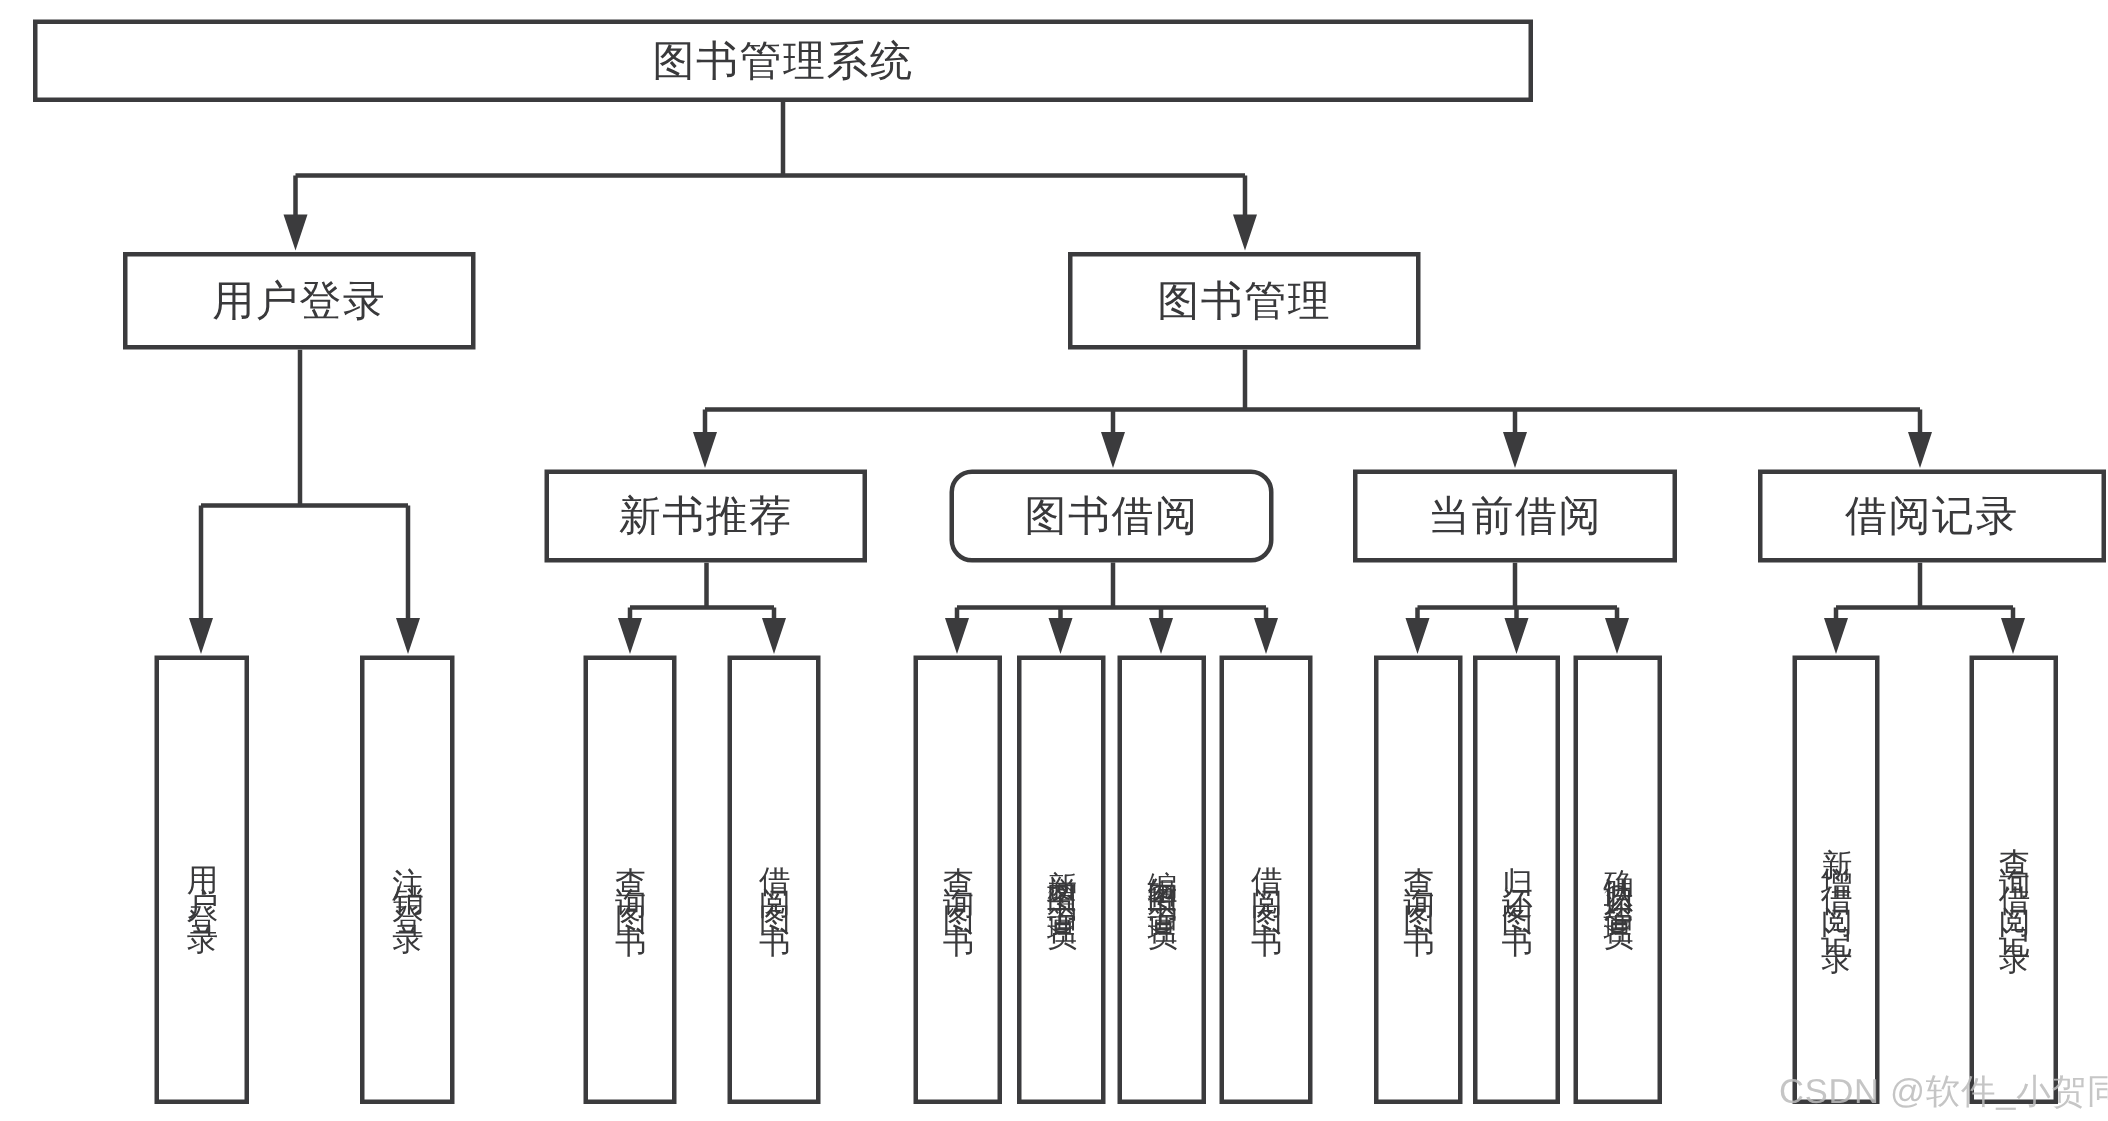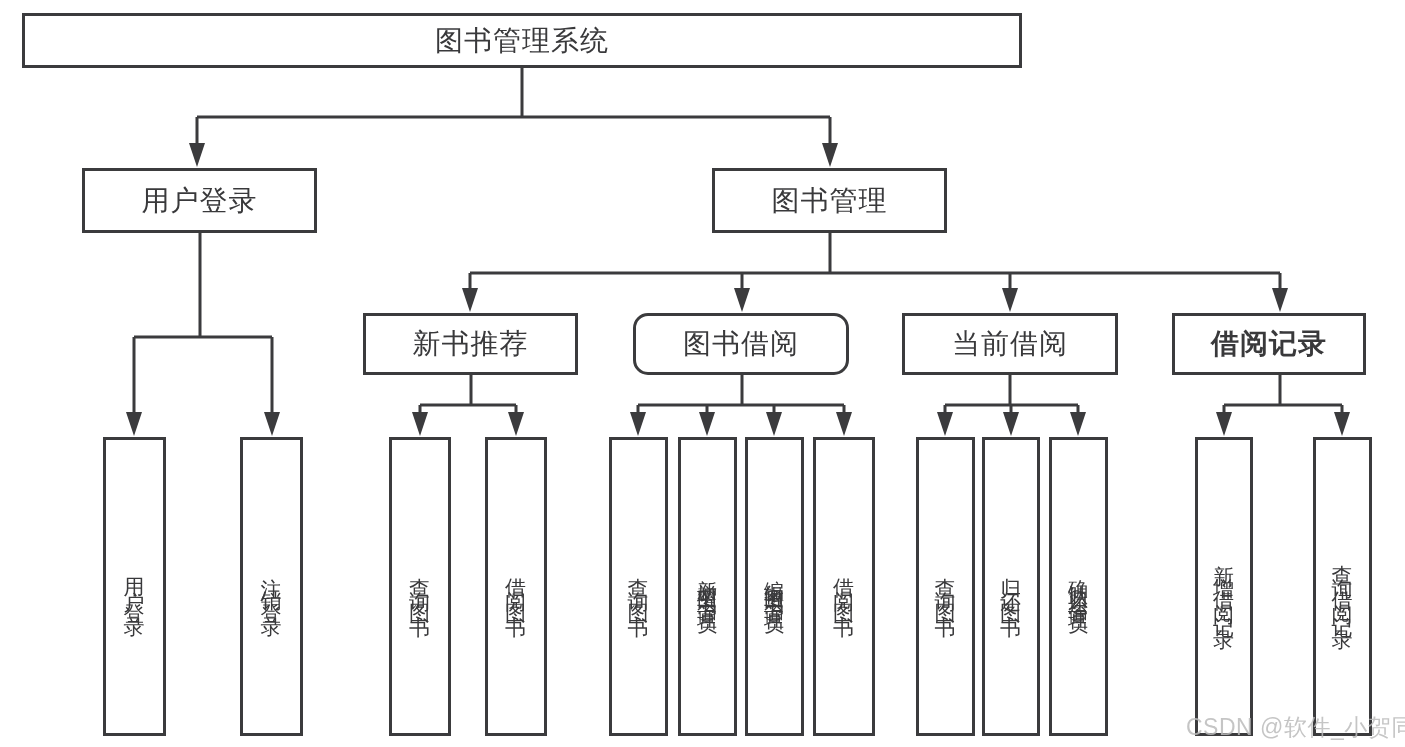--- a/index.html
+++ b/index.html
@@ -106,21 +106,21 @@
 
   <div class="node h" style="left:363px; top:313px; width:215px; height:62px;">
     <span>新书推荐</span>
   </div>
   <div class="node h" style="left:633px; top:313px; width:216px; height:62px;border-radius:15px;">
     <span>图书借阅</span>
   </div>
   <div class="node h" style="left:902px; top:313px; width:216px; height:62px;">
     <span>当前借阅</span>
   </div>
-  <div class="node h" style="left:1172px; top:313px; width:194px; height:62px;font-weight:bold;">
+  <div class="node h" style="left:1172px; top:313px; width:232px; height:62px;">
     <span>借阅记录</span>
   </div>
 
   <div class="node v" style="left:103px; top:437px; width:63px; height:299px;">
     <span class="vlabel">用户登录</span>
   </div>
   <div class="node v" style="left:240px; top:437px; width:63px; height:299px;">
     <span class="vlabel">注销登录</span>
   </div>
 

